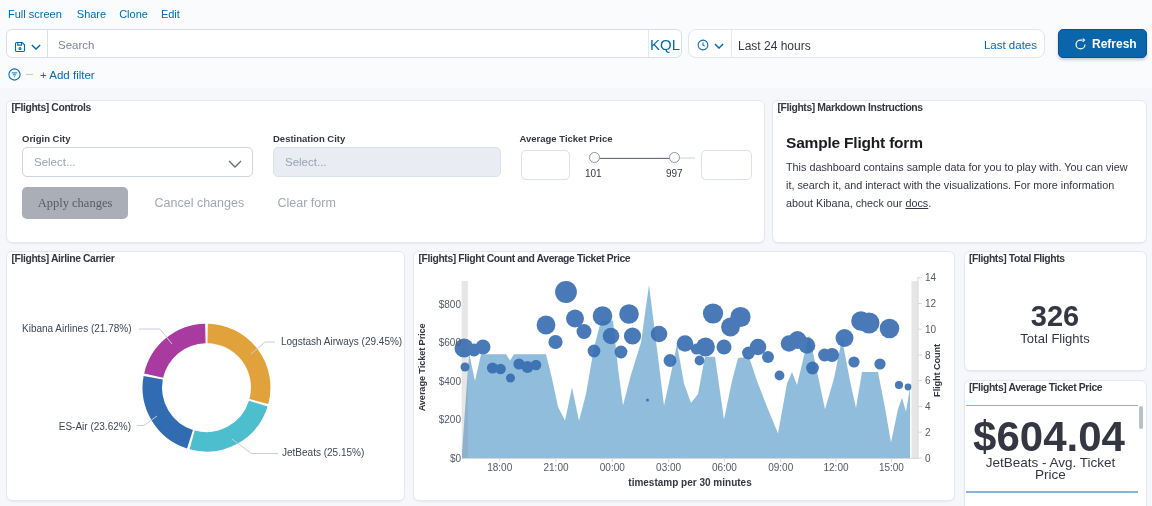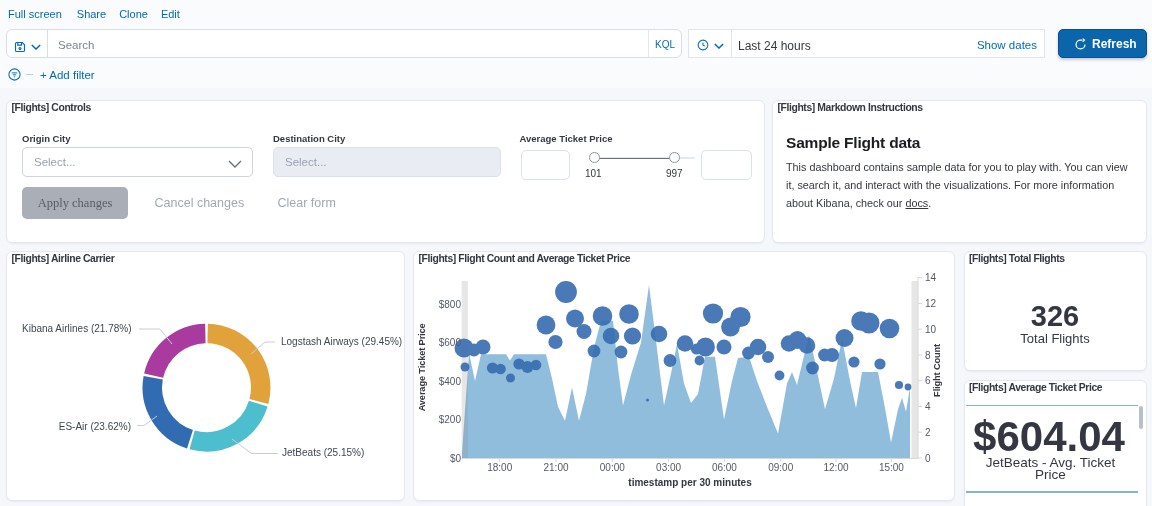--- a/index.html
+++ b/index.html
@@ -25,35 +25,35 @@
       <path d="M2 3.5 A1.5 1.5 0 0 1 3.5 2 H11 L14 5 V12.5 A1.5 1.5 0 0 1 12.5 14 H3.5 A1.5 1.5 0 0 1 2 12.5 Z"></path>
       <path d="M5 2 V5.5 H10 V2"></path>
       <circle cx="8" cy="10" r="1.3"></circle>
     </svg>
     <svg class="abs" style="left:24px;top:14px;" width="10" height="6" viewBox="0 0 12 7" fill="none" stroke="#006BB4" stroke-width="1.7">
         <path d="M1 1 L6 6 L11 1"></path>
       </svg>
   </div>
   <div class="abs" style="left:51px; top:9px; font-size:11.5px; color:#7b8496;">Search</div>
   <div class="abs" style="right:0; top:0; width:33px; height:27px; border-left:1px solid #e2e7f0; text-align:center;">
-    <span style="font-size:10px; color:#006BB4; font-weight:500; line-height:30px;">KQL</span>
-  </div>
-</div>
-
-<div class="abs" style="left:688px; top:29px; width:357px; height:29px; background:#fff; border:1px solid #e0e5ee; border-radius:0;">
+    <span style="font-size:15px; color:#006BB4; font-weight:500; line-height:30px;">KQL</span>
+  </div>
+</div>
+
+<div class="abs" style="left:688px; top:29px; width:357px; height:29px; background:#fff; border:1px solid #e0e5ee; border-radius:8px;">
   <svg class="abs" style="left:8px;top:9px;" width="12" height="12" viewBox="0 0 16 16" fill="none" stroke="#006BB4" stroke-width="1.4">
     <circle cx="8" cy="8" r="6.5"></circle>
       <path d="M8 4.5 V8.3 L10.5 9.5"></path>
   </svg>
   <svg class="abs" style="left:25px;top:13px;" width="10" height="6" viewBox="0 0 12 7" fill="none" stroke="#006BB4" stroke-width="1.7">
       <path d="M1 1 L6 6 L11 1"></path>
     </svg>
   <div class="abs" style="left:42px; top:0; bottom:0; width:1px; background:#e2e7f0;"></div>
   <div class="abs" style="left:49px; top:8.5px; font-size:12px; color:#343741;">Last 24 hours</div>
-  <div class="abs" style="right:7px; top:9px; font-size:11.5px; color:#006BB4;">Show dates</div>
+  <div class="abs" style="right:7px; top:9px; font-size:11.5px; color:#006BB4;">Last dates</div>
 </div>
 
 <div class="abs" style="left:1058px; top:29px; width:89px; height:29px; background:#0a65ab; border:1px solid #084f94; border-radius:5px; color:#fff; box-shadow:0 2px 3px rgba(50,60,90,0.25);">
   <svg class="abs" style="left:15px;top:8px;" width="13" height="13" viewBox="0 0 16 16" fill="none" stroke="#fff" stroke-width="1.5">
     <path d="M13.5 8 A5.5 5.5 0 1 1 8 2.5 H10.5"></path>
       <path d="M10.7 0.8 L13 2.6 L10.7 4.6" stroke-width="1.3"></path>
   </svg>
   <span class="abs" style="left:33px; top:7px; font-size:12px; font-weight:700;">Refresh</span>
 </div>
 
@@ -90,21 +90,21 @@
 
   <div class="abs" style="left:15px; top:86px; width:106px; height:32px; background:#a9aeb7; border-radius:5px; text-align:center;">
     <span style="font-size:12.5px; color:#575c66; line-height:32px;font-family:Liberation Serif, serif;">Apply changes</span>
   </div>
   <div class="abs" style="left:147.5px; top:95px; font-size:12.5px; color:#a2a8b3;">Cancel changes</div>
   <div class="abs" style="left:270.5px; top:95px; font-size:12.5px; color:#a2a8b3;">Clear form</div>
 </div>
 
 <div class="panel" style="left:772px; top:100px; width:375px; height:143px;padding-left:32px;">
   <div class="ptitle">[Flights] Markdown Instructions</div>
-  <div class="abs" style="left:13px; top:33px; font-size:15.5px; font-weight:700; color:#1a1c21; letter-spacing:-0.2px;">Sample Flight data</div>
+  <div class="abs" style="left:13px; top:33px; font-size:15.5px; font-weight:700; color:#1a1c21; letter-spacing:-0.2px;">Sample Flight form</div>
   <div class="abs" style="left:13px; top:57px; font-size:10.8px; line-height:18.2px; color:#343741;">This dashboard contains sample data for you to play with. You can view<br>it, search it, and interact with the visualizations. For more information<br>about Kibana, check our <span style="text-decoration:underline;">docs</span>.</div>
 </div>
 
 <div class="panel" style="left:6px; top:251px; width:399px; height:250px;">
   <div class="ptitle">[Flights] Airline Carrier</div>
   <svg class="abs" style="left:0;top:0;" width="399" height="250" viewBox="0 0 399 250">
     <g fill="none">
       <path d="M200.64,81.41 A54.2,54.2 0 0 1 251.90,149.46" stroke="#E2A23B" stroke-width="19.5"></path>
       <path d="M251.27,151.65 A54.2,54.2 0 0 1 185.14,187.86" stroke="#4CBECD" stroke-width="19.5"></path>
       <path d="M182.97,187.22 A54.2,54.2 0 0 1 146.19,125.83" stroke="#316CB3" stroke-width="19.5"></path>

